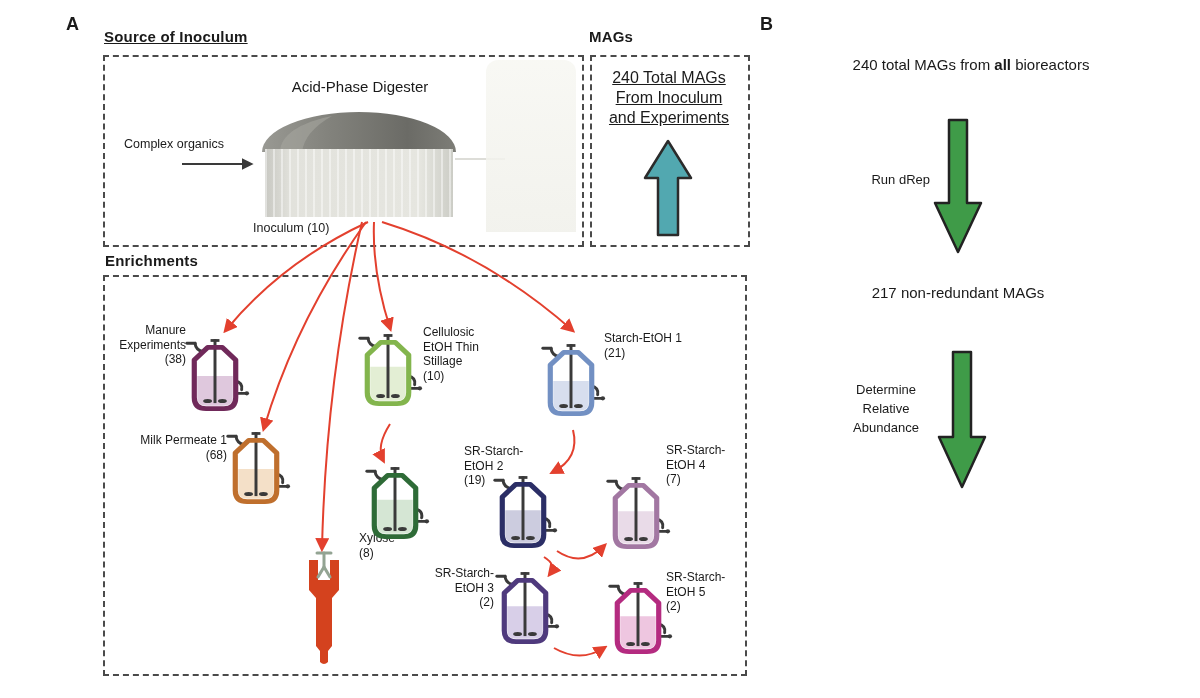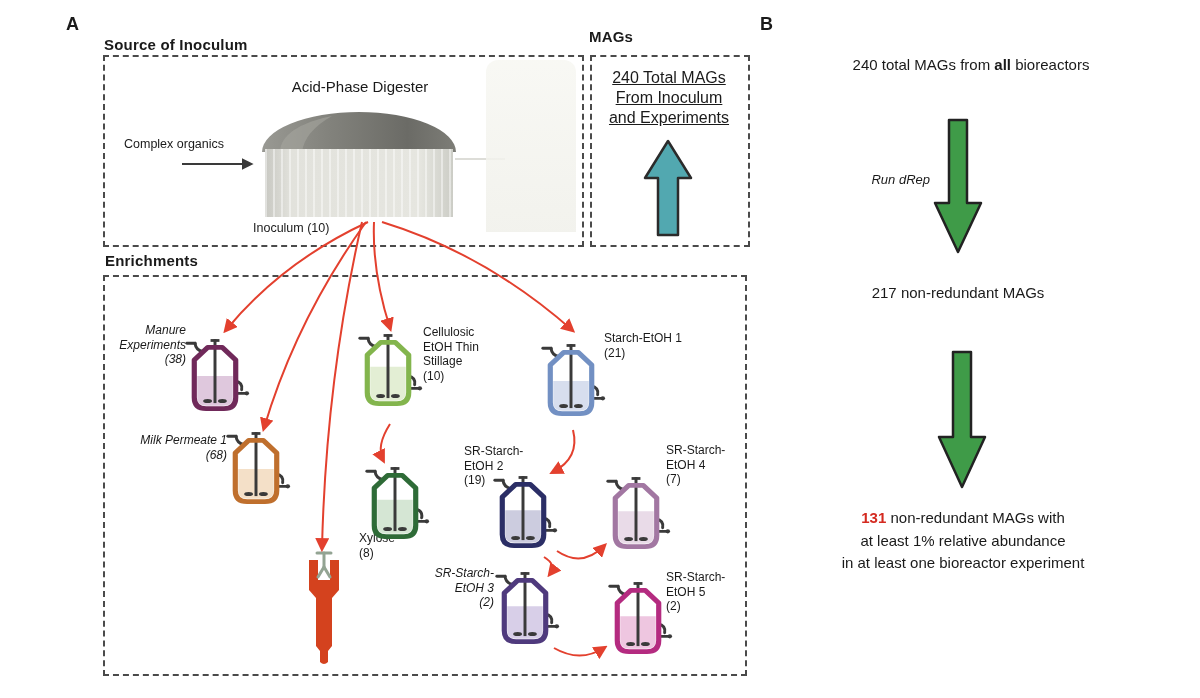--- a/index.html
+++ b/index.html
@@ -6,25 +6,25 @@
   .canvas{position:relative;width:1200px;height:698px;background:#fff;overflow:hidden;
           font-family:"Liberation Sans",sans-serif;color:#1a1a1a;}
   .abs{position:absolute;}
   .panel-letter{font-size:18px;font-weight:bold;}
   .box-title{font-size:15px;font-weight:bold;letter-spacing:.2px;}
   .dash-box{border:2px dashed #4a4a4a;}
   .small-lbl{font-size:12.5px;line-height:1.18;}
   .rlabel{font-size:12px;line-height:1.22;}
   .rlabel span{display:block;}
   .center{text-align:center;}
-  .right{text-align:right;font-style:italic;}
+  .right{text-align:right;}
 
   
   .lbl-A{left:66px;top:14px;}
-  .src-title{left:104px;top:36px;}
+  .src-title{left:104px;top:28px;text-decoration:underline;}
   .src-box{left:103px;top:55px;width:477px;height:188px;}
   .mags-title{left:589px;top:28px;}
   .mags-box{left:590px;top:55px;width:156px;height:188px;}
   .mags-text{left:594px;top:68px;width:150px;font-size:16px;line-height:1.25;text-decoration:underline;}
   .digester-title{left:258px;top:78px;width:204px;font-size:15px;}
   .complex-lbl{left:124px;top:137px;}
   .inoculum-lbl{left:253px;top:221px;}
   .enr-title{left:105px;top:252px;}
   .enr-box{left:103px;top:275px;width:640px;height:397px;}
 
@@ -355,20 +355,20 @@
   <div class="abs panel-letter lbl-B">B</div>
 
   <div class="abs center b-step1">
     <span>240 total MAGs from </span><b>all</b><span> bioreactors</span>
   </div>
 
   <div class="abs right b-run-drep">Run dRep</div>
 
   <div class="abs center b-step2">217 non-redundant MAGs</div>
 
-
-  <div class="abs center b-result" style="--hl: #d42a20;">
-    <span class="hl">131</span><span> non-redundant MAGs with</span><br>
-    <span>at least 1% relative abundance</span><br>
-    <span>in at least one bioreactor experiment</span>
-  </div>
+  <div class="abs center b-arrow2-label">
+    <span style="display:block">Determine</span>
+    <span style="display:block">Relative</span>
+    <span style="display:block">Abundance</span>
+  </div>
+
 
 </div>
 
 </body></html>

